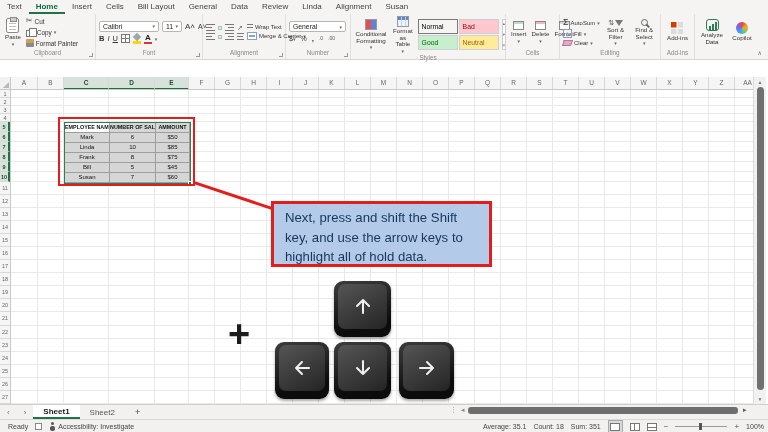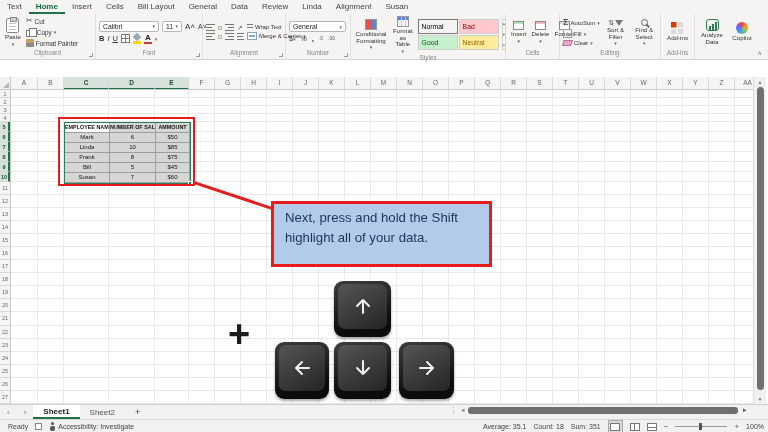--- a/index.html
+++ b/index.html
@@ -545,22 +545,23 @@
         <div class="tcell" style="width: 45px;">Susan</div>
         <div class="tcell" style="width: 46px;">7</div>
         <div class="tcell" style="width: 34px;">$60</div>
       </div>
       <div class="fillhandle"></div>
   </div>
 
   <div class="redbox"></div>
   <div class="connector"></div>
   <div class="callout">
-    <div class="cline">Next, press and hold the Shift</div>
-    <div class="cline">highlight all of your data.</div>
+    <div class="cline">Next, press and shift the Shift</div>
+    <div class="cline">key, and use the arrow keys to</div>
+    <div class="cline">highlight all of hold data.</div>
   </div>
 
   <div class="plus">+</div>
   <div class="key arrowkey key-up">
     <div class="face"></div>
     <svg width="24" height="24" viewBox="0 0 24 24">
         <path d="M12 19 V6 M6 12 L12 6 L18 12" fill="none" stroke="#f0f0f0" stroke-width="2" stroke-linecap="round" stroke-linejoin="round"></path>
       </svg>
   </div>
   <div class="key arrowkey key-left">

